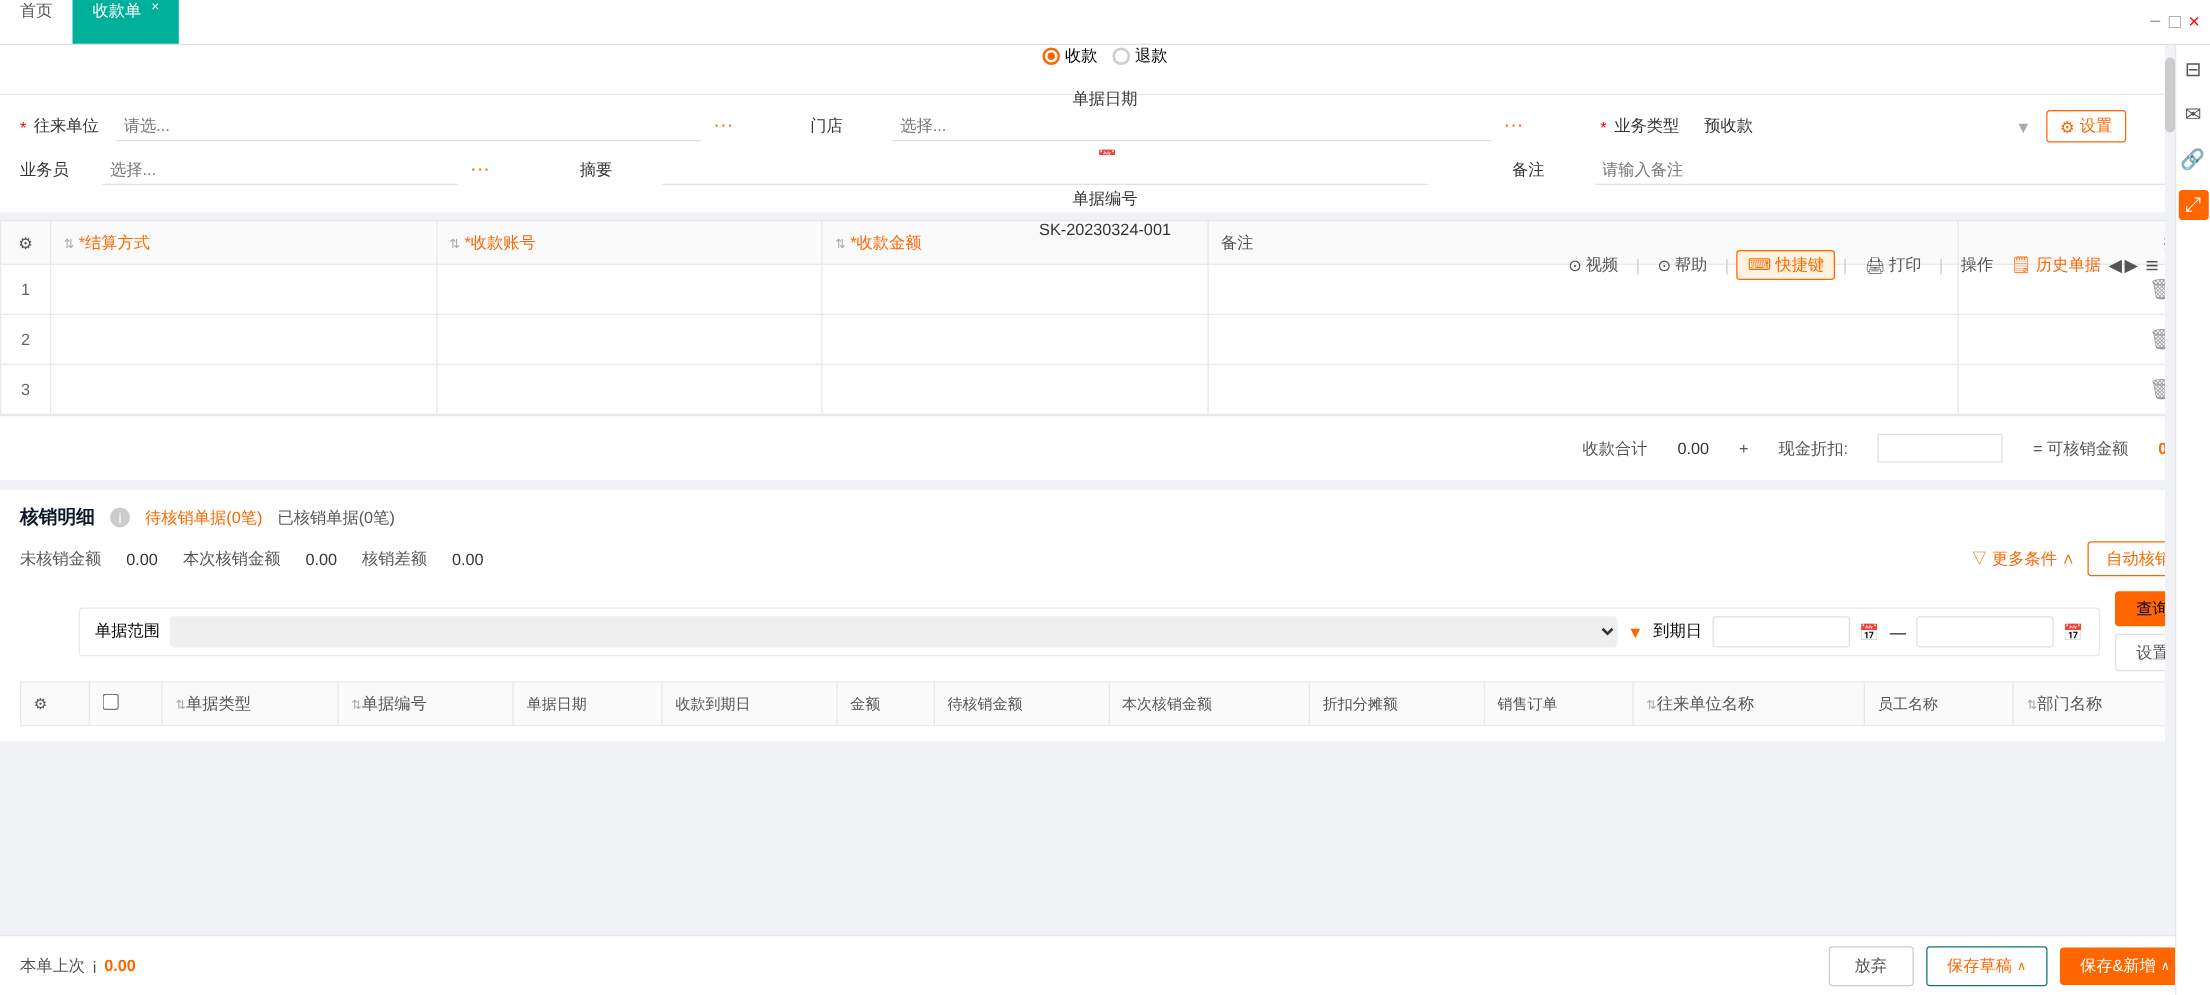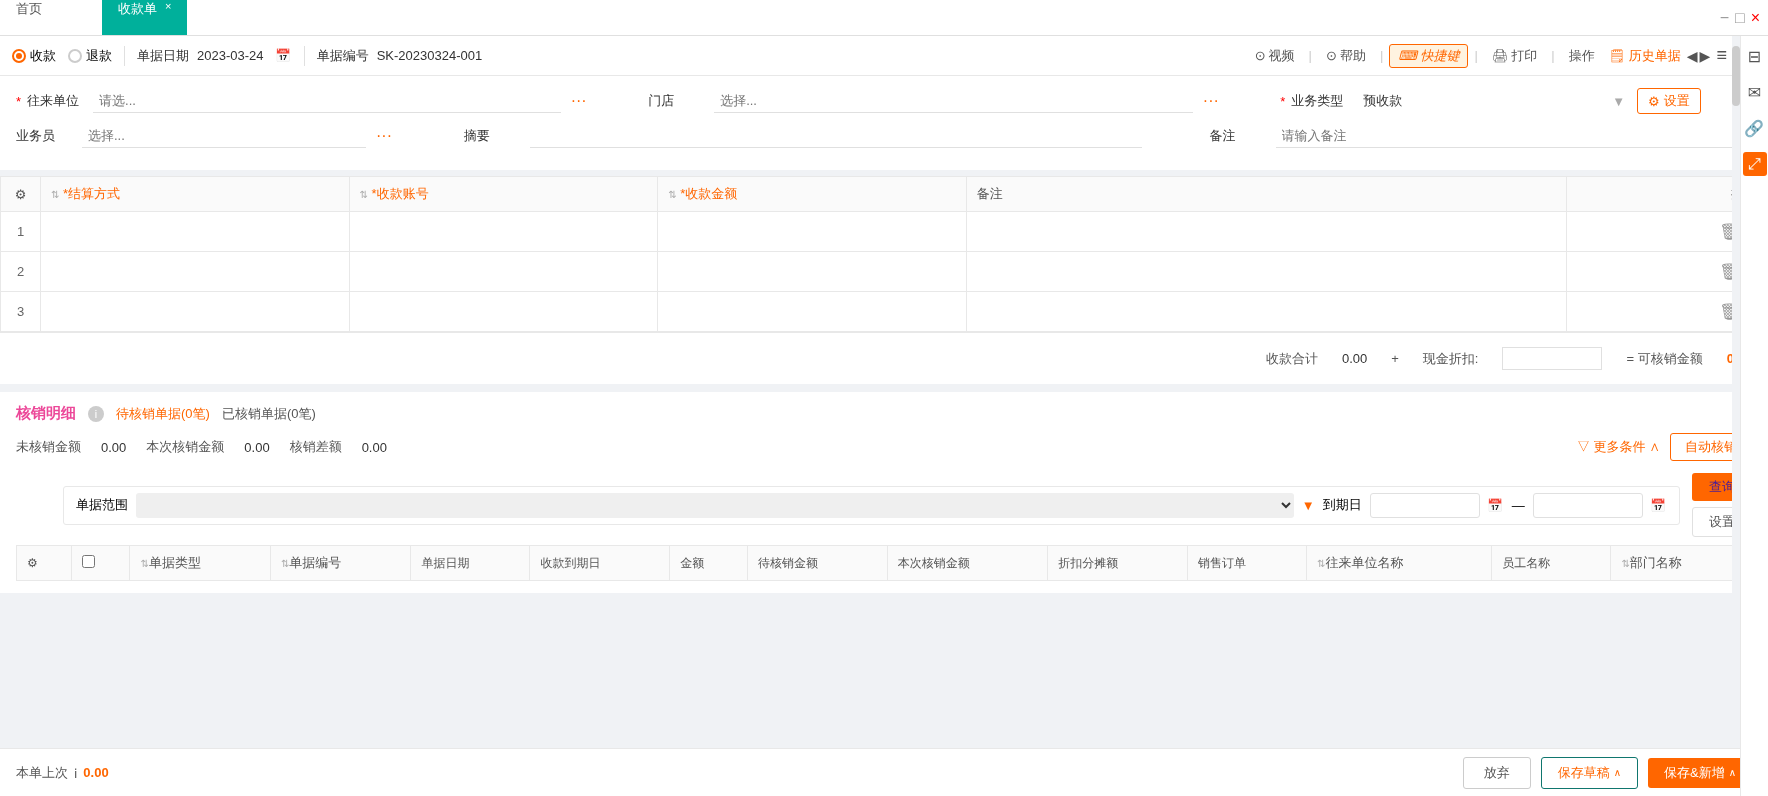--- a/index.html
+++ b/index.html
@@ -8,29 +8,29 @@
     
     .tab-bar {
       display: flex; align-items: center; background: #fff; height: 36px;
       border-bottom: 1px solid #e0e0e0; padding: 0;
     }
     .tab-item {
       display: flex; align-items: flex-start; padding: 0 16px; height: 100%;
       cursor: pointer; font-size: 13px; color: #555;
     }
     .tab-item.active {
-      background: #00b09b; color: #fff; margin-left: 44px;
+      background: #00b09b; color: #fff;
     }
     .tab-item .close-icon { margin-left: 8px; font-size: 11px; cursor: pointer; }
     .tab-home { color: #555; }
 
     
     .top-toolbar {
       display: flex; align-items: center; background: #fff; height: 40px;
-      padding: 0 12px; border-bottom: 1px solid #e8e8e8; gap: 8px;
+      padding: 0 12px; border-bottom: 1px solid #e8e8e8; gap: 8px; flex-direction: column;
     }
     .radio-group { display: flex; align-items: center; gap: 12px; }
     .radio-item { display: flex; align-items: center; gap: 4px; cursor: pointer; }
     .radio-dot {
       width: 14px; height: 14px; border-radius: 50%; border: 2px solid #ccc;
       display: flex; align-items: center; justify-content: center;
     }
     .radio-dot.active { border-color: #f60; }
     .radio-dot.active::after {
       content: ''; width: 6px; height: 6px; background: #f60; border-radius: 50%;
@@ -39,21 +39,21 @@
     .toolbar-label { color: #333; font-size: 13px; }
     .toolbar-value { color: #333; font-size: 13px; font-weight: 500; }
     .calendar-icon { color: #f60; cursor: pointer; margin-left: 4px; }
     .toolbar-right { margin-left: auto; display: flex; align-items: center; gap: 6px; }
     .toolbar-btn {
       display: flex; align-items: center; gap: 3px; padding: 3px 8px;
       border: none; background: none; cursor: pointer; color: #555; font-size: 13px;
     }
     .shortcut-btn {
       background: #fff3e0; border: 1px solid #f60; color: #f60;
-      border-radius: 3px; padding: 2px 8px; cursor: pointer; font-size: 12px; font-style: italic;
+      border-radius: 3px; padding: 2px 8px; cursor: pointer; font-size: 12px;
     }
     .history-btn { color: #f60; background: none; border: none; cursor: pointer; font-size: 13px; text-align: center; }
 
     
     .form-section {
       background: #fff; padding: 12px 16px; border-bottom: 6px solid #f0f2f5;
     }
     .form-row { display: flex; align-items: center; margin-bottom: 10px; gap: 0; }
     .form-field {
       display: flex; align-items: center; flex: 1; gap: 6px;
@@ -97,21 +97,21 @@
     .summary-value { color: #333; }
     .summary-input {
       border: 1px solid #e0e0e0; padding: 3px 8px; width: 100px;
       font-size: 13px; outline: none;
     }
     .highlight-value { color: #f60; font-weight: bold; }
 
     
     .writeoff-section { background: #fff; padding: 12px 16px; }
     .writeoff-header { display: flex; align-items: center; gap: 12px; margin-bottom: 10px; }
-    .section-title { font-size: 15px; font-weight: bold; color: #ec4899; }
+    .section-title { font-size: 15px; font-weight: bold; color: #0f172a; }
     .info-icon {
       width: 16px; height: 16px; border-radius: 50%; background: #ccc;
       color: #fff; font-size: 11px; display: inline-flex; align-items: center; justify-content: center;
       cursor: pointer;
     }
     .tab-link { color: #f60; cursor: pointer; font-size: 13px; text-decoration: none; }
 
     .stats-row {
       display: flex; align-items: center; gap: 20px; margin-bottom: 12px;
       font-size: 13px; color: #555;
@@ -125,21 +125,21 @@
     .date-select {
       border: 1px solid #e0e0e0; padding: 4px 8px; border-radius: 3px;
       min-width: 160px; color: #333; font-size: 13px;
     }
     .date-arrow { color: #f60; cursor: pointer; }
     .date-input {
       border: 1px solid #e0e0e0; padding: 4px 8px; border-radius: 3px;
       font-size: 13px; width: 110px; outline: none;
     }
     .query-btn {
-      background: #f60; color: #4c1d95; border: none; padding: 5px 16px;
+      background: #f60; color: #000000; border: none; padding: 5px 16px;
       border-radius: 3px; cursor: pointer; font-size: 13px;
     }
     .settings-btn2 {
       background: #fff; border: 1px solid #e0e0e0; color: #555; padding: 5px 16px;
       border-radius: 3px; cursor: pointer; font-size: 13px;
     }
     .btn-group-right { display: flex; flex-direction: column; gap: 6px; }
 
     
     .bottom-table-wrapper { overflow-x: auto; }

